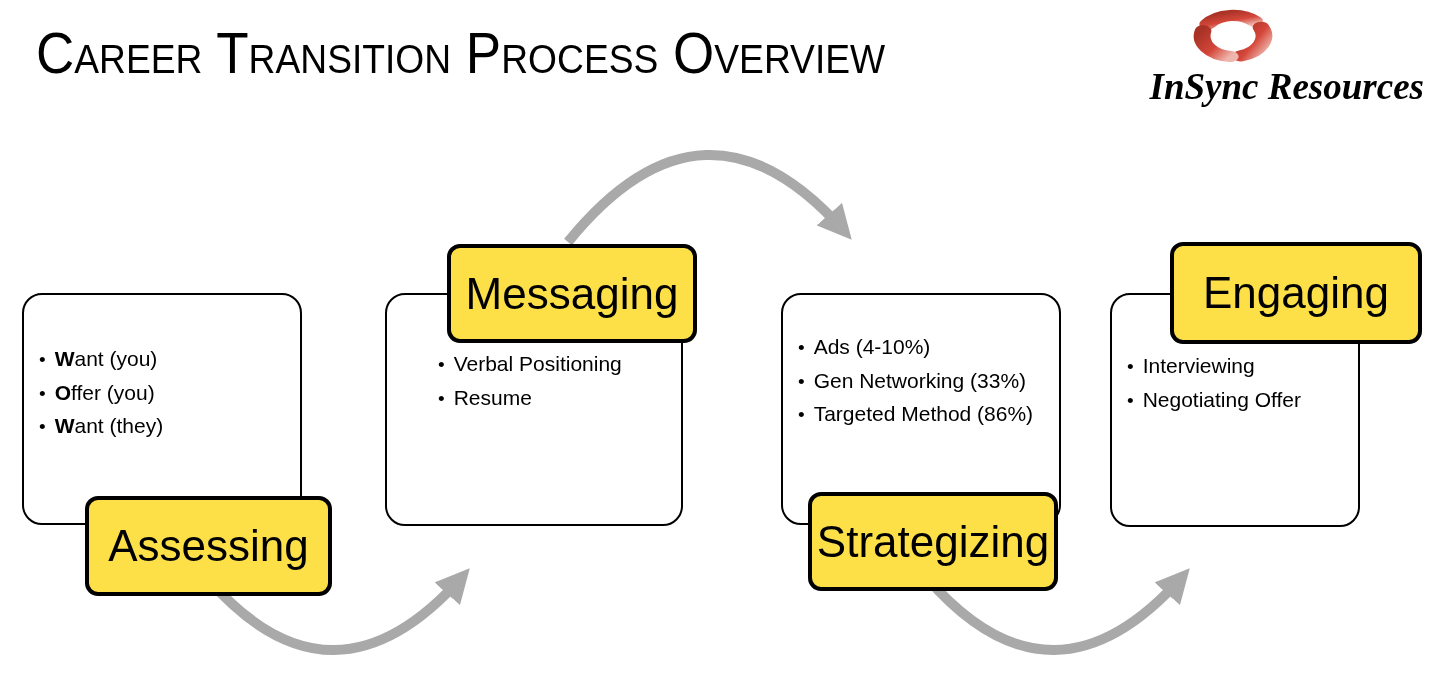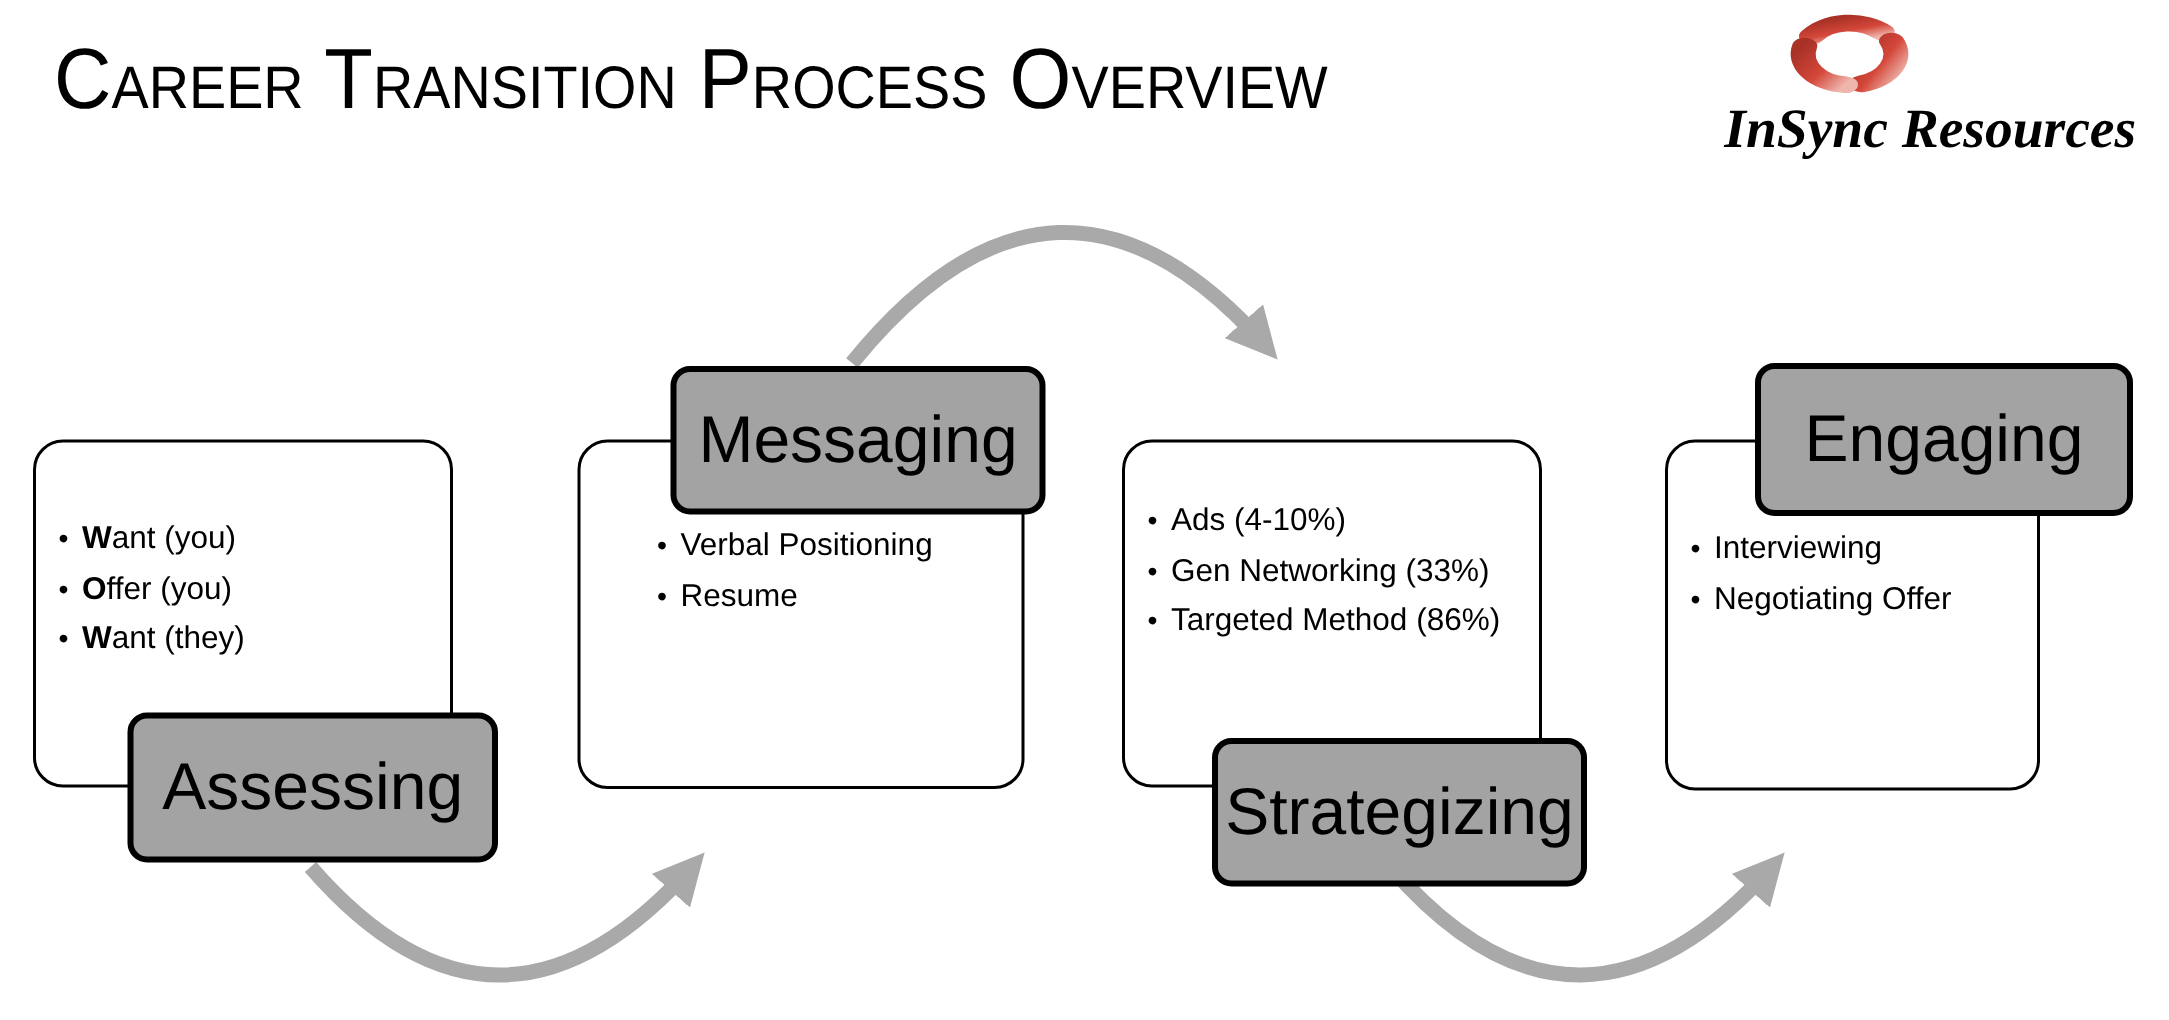--- a/index.html
+++ b/index.html
@@ -21,33 +21,33 @@
     position:absolute;right:2px;top:64px;white-space:nowrap;
     font-family:"Liberation Serif",serif;font-style:italic;font-weight:bold;
     font-size:37px;line-height:1;
   }
   
   .content-box{
     position:absolute;background:#fff;border:2px solid #000;border-radius:20px;
     z-index:2;box-sizing:border-box;
   }
   .label-box{
-    position:absolute;background:#a3a3a3;border:4px solid #000;border-radius:13px;
+    position:absolute;background:#fde047;border:4px solid #000;border-radius:13px;
     z-index:3;box-sizing:border-box;display:flex;align-items:center;justify-content:center;
     font-size:44px;white-space:nowrap;
   }
   .bullets{list-style:none;margin:0;padding:0 8px 0 15px;}
   .bullets li{
     font-size:21px;line-height:32.5px;white-space:nowrap;
   }
   .bullets .dot{margin-right:9px;font-size:19px;}
   .bullets b{font-weight:bold;}
   
   .c1{left:22px;top:293px;width:280px;height:232px;}
-  .l1{left:85px;top:475px;width:247px;height:100px;}
+  .l1{left:85px;top:496px;width:247px;height:100px;}
   .c2{left:385px;top:293px;width:298px;height:233px;padding-left:36px;}
   .l2{left:447px;top:244px;width:250px;height:99px;}
   .c3{left:748px;top:293px;width:280px;height:232px;}
   .l3{left:808px;top:492px;width:250px;height:99px;}
   .c4{left:1110px;top:293px;width:250px;height:234px;}
   .l4{left:1170px;top:242px;width:252px;height:102px;}
   .c1 .bullets{padding-top:48px;}
   .c2 .bullets{padding-top:53px;}
   .c3 .bullets{padding-top:36px;}
   .c4 .bullets{padding-top:55px;}
@@ -123,21 +123,21 @@
   <div class="content-box c2" style="border-color: rgb(0, 0, 0);">
     <ul class="bullets">
         <li><span class="dot">•</span><span>Verbal Positioning</span></li>
         <li><span class="dot">•</span><span>Resume</span></li>
       </ul>
   </div>
   <div class="label-box l2" style="border-color: rgb(0, 0, 0);">
     <span>Messaging</span>
   </div>
 
-  <div class="content-box c3" style="border-color: rgb(0, 0, 0);">
+  <div class="content-box c3" style="border-color: rgb(0, 0, 0); margin-left: 33px;">
     <ul class="bullets">
         <li><span class="dot">•</span><span>Ads (4-10%)</span></li>
         <li><span class="dot">•</span><span>Gen Networking (33%)</span></li>
         <li><span class="dot">•</span><span>Targeted Method (86%)</span></li>
       </ul>
   </div>
   <div class="label-box l3" style="border-color: rgb(0, 0, 0);">
     <span>Strategizing</span>
   </div>
 

